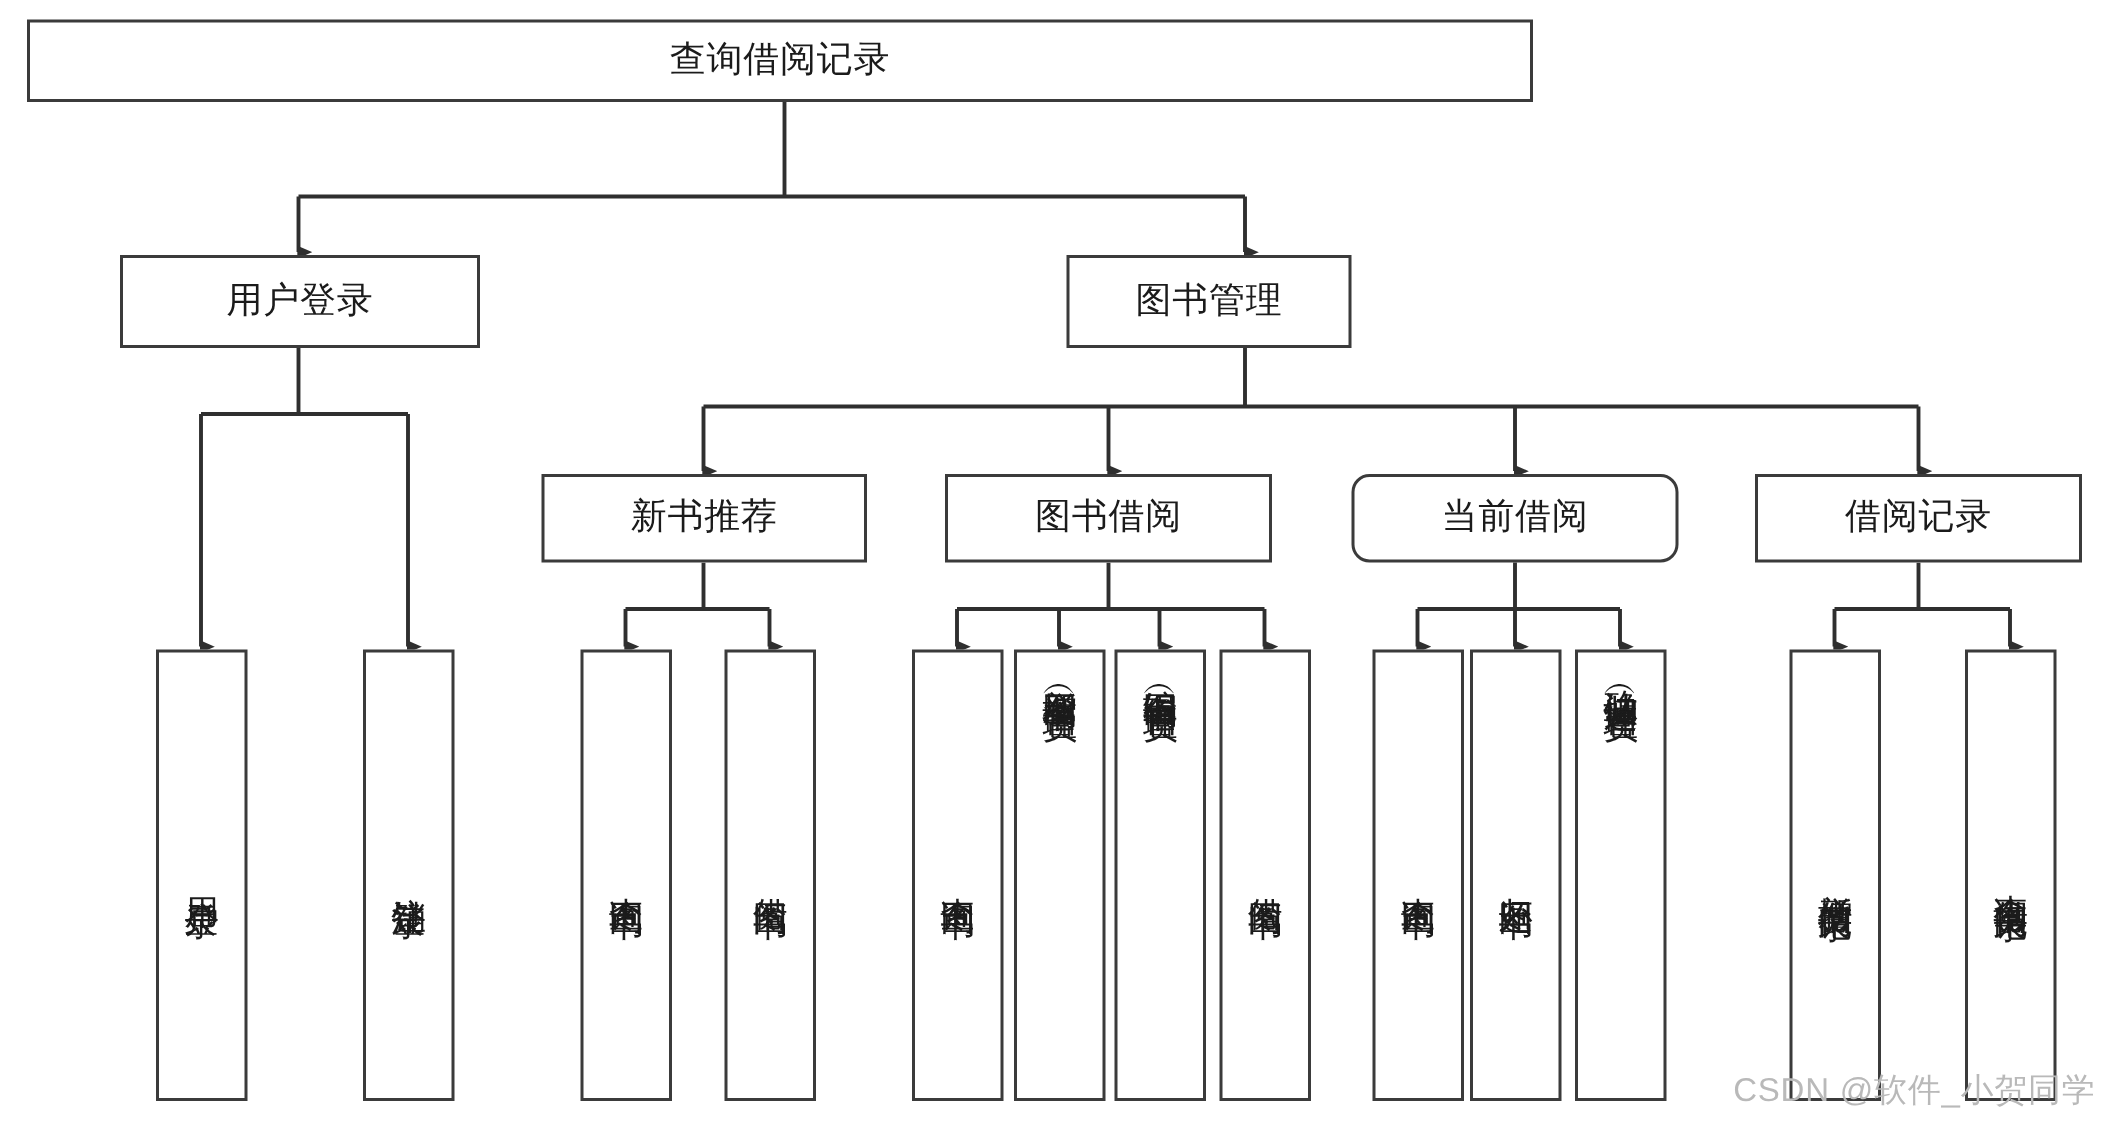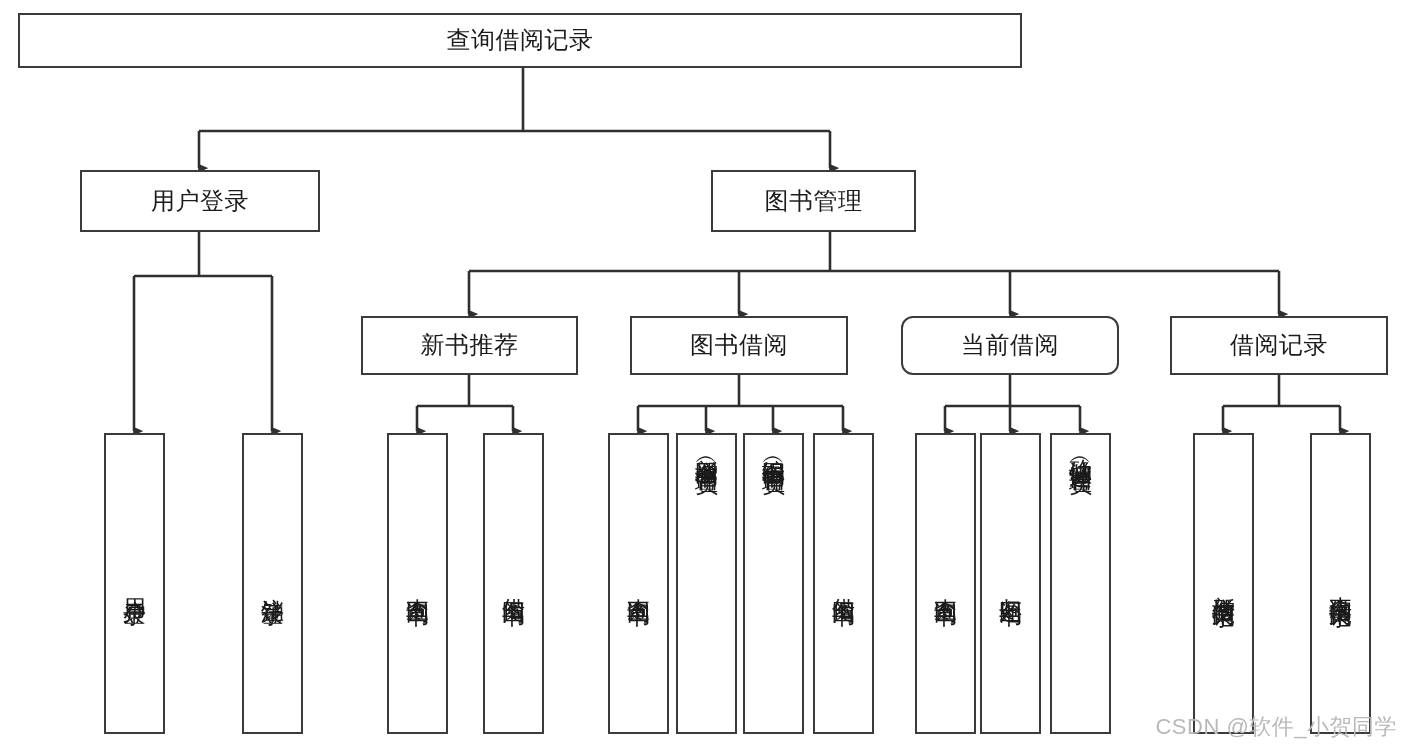--- a/index.html
+++ b/index.html
@@ -126,21 +126,21 @@
     </g>
   </svg>
 
   <div class="node" style="left:18px; top:13px; width:1004px; height:55px;">
     <span class="node-label">查询借阅记录</span>
   </div>
 
   <div class="node" style="left:80px; top:170px; width:240px; height:62px;">
     <span class="node-label">用户登录</span>
   </div>
-  <div class="node" style="left:711px; top:170px; width:205px; height:62px;">
+  <div class="node" style="left:711px; top:170px; width:190px; height:62px;">
     <span class="node-label">图书管理</span>
   </div>
 
   <div class="node" style="left:630px; top:316px; width:218px; height:59px;">
     <span class="node-label">图书借阅</span>
   </div>
   <div class="node" style="left:361px; top:316px; width:217px; height:59px;">
     <span class="node-label">新书推荐</span>
   </div>
   <div class="node" style="left:901px; top:316px; width:218px; height:59px;border-radius:12px;">

